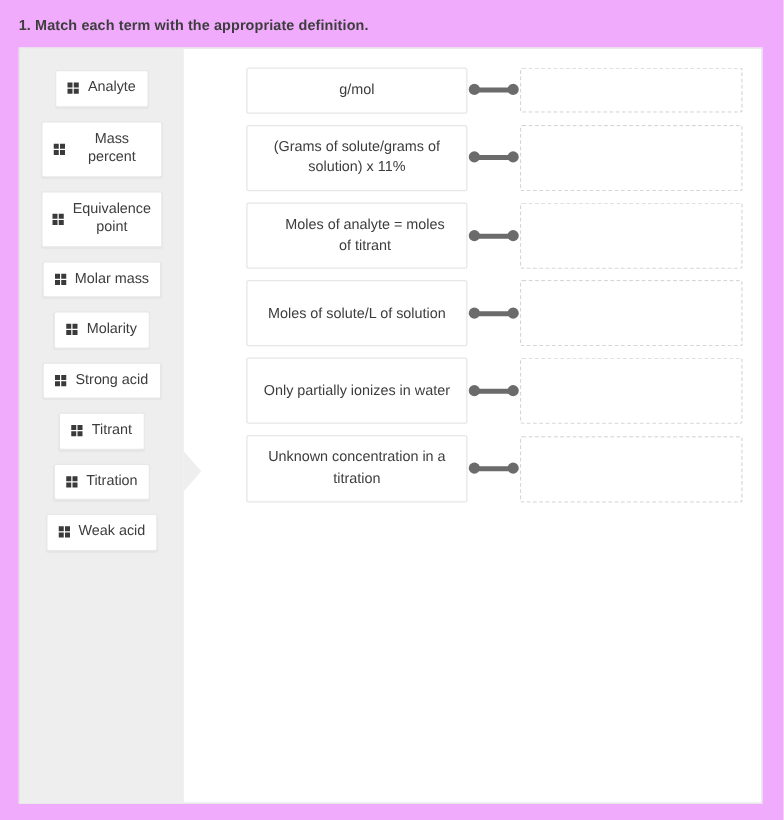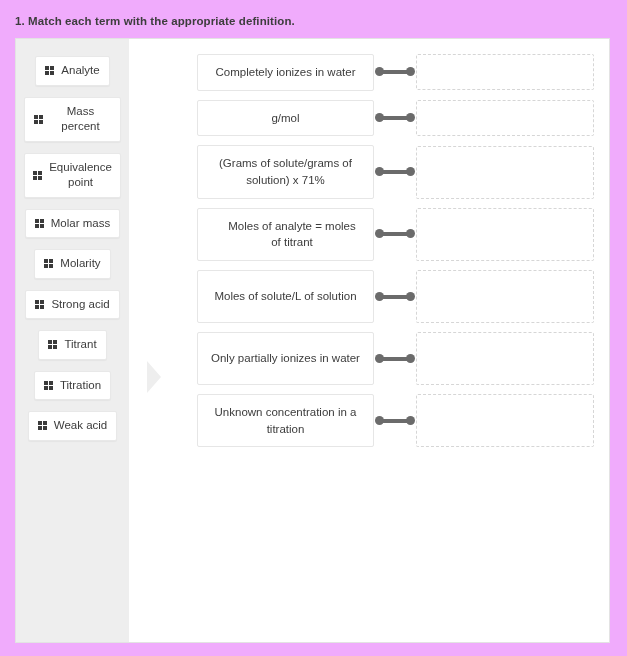--- a/index.html
+++ b/index.html
@@ -38,21 +38,21 @@
     box-sizing: border-box;
     border: 1px solid #e3e3e3;
     background: #ffffff;
   }
 
   
   .term-bank {
     position: absolute;
     left: 0;
     top: 0;
-    width: 113px;
+    width: 131px;
     height: 100%;
     background: #eeeeee;
     box-sizing: border-box;
     padding-top: 17px;
   }
   .bank-pointer {
     position: absolute;
     left: 131px;
     top: 322px;
     width: 0;
@@ -267,43 +267,32 @@
             </span>
             <span class="term-label">Weak acid</span>
           </div>
         </div>
     </div>
     <div class="bank-pointer"></div>
 
     <div class="match-area" id="match-area">
         <div class="match-row">
           <div class="definition-card" style="min-height: 36px;">
-            <span class="definition-text">Completely ionizes in water</span>
+            <span class="definition-text">g/mol</span>
           </div>
           <div class="connector">
             <span class="knob left"></span>
             <span class="bar"></span>
             <span class="knob right"></span>
           </div>
           <div class="dropzone" style="height: 36px;"></div>
         </div>
         <div class="match-row">
-          <div class="definition-card" style="min-height: 36px;">
-            <span class="definition-text">g/mol</span>
-          </div>
-          <div class="connector">
-            <span class="knob left"></span>
-            <span class="bar"></span>
-            <span class="knob right"></span>
-          </div>
-          <div class="dropzone" style="height: 36px;"></div>
-        </div>
-        <div class="match-row">
           <div class="definition-card" style="min-height: 53px;">
-            <span class="definition-text">(Grams of solute/grams of solution) x 71%</span>
+            <span class="definition-text">(Grams of solute/grams of solution) x 11%</span>
           </div>
           <div class="connector">
             <span class="knob left"></span>
             <span class="bar"></span>
             <span class="knob right"></span>
           </div>
           <div class="dropzone" style="height: 53px;"></div>
         </div>
         <div class="match-row">
           <div class="definition-card" style="min-height: 53px; padding-left: 24px;">

